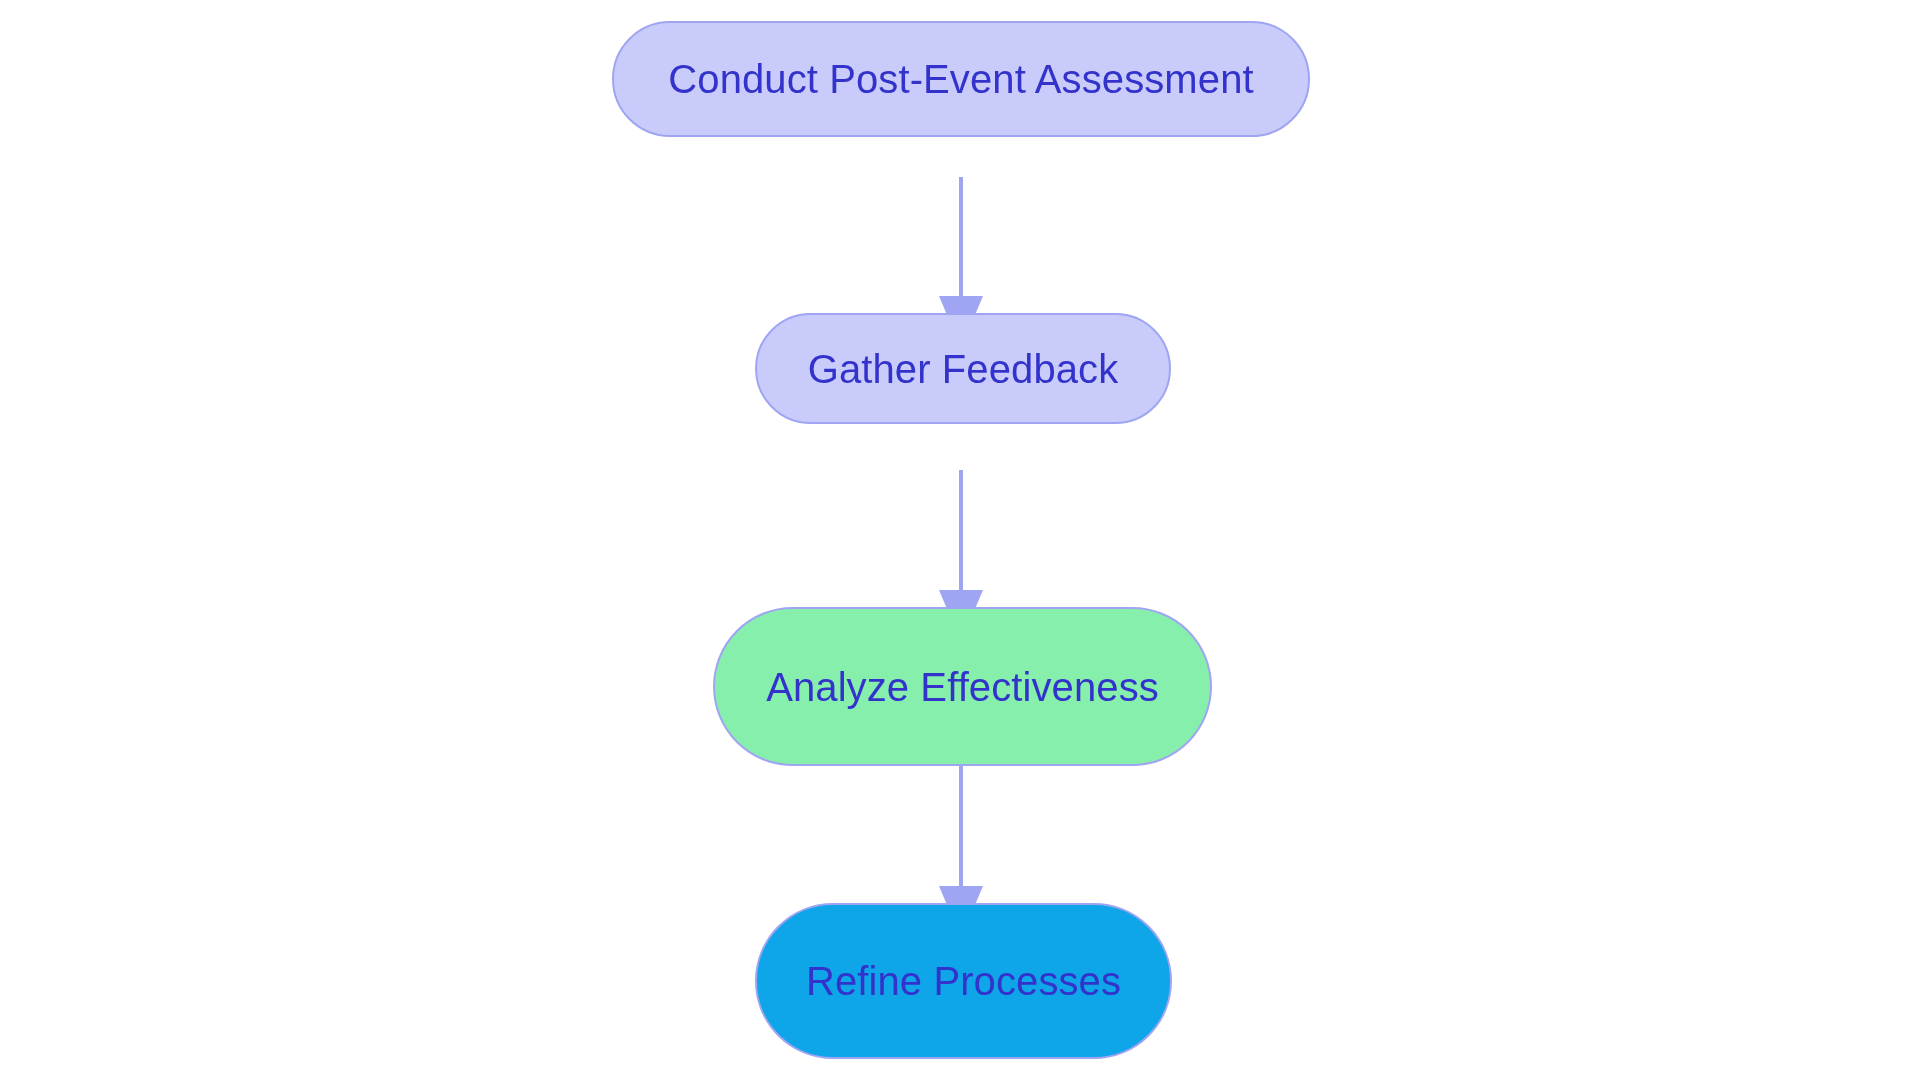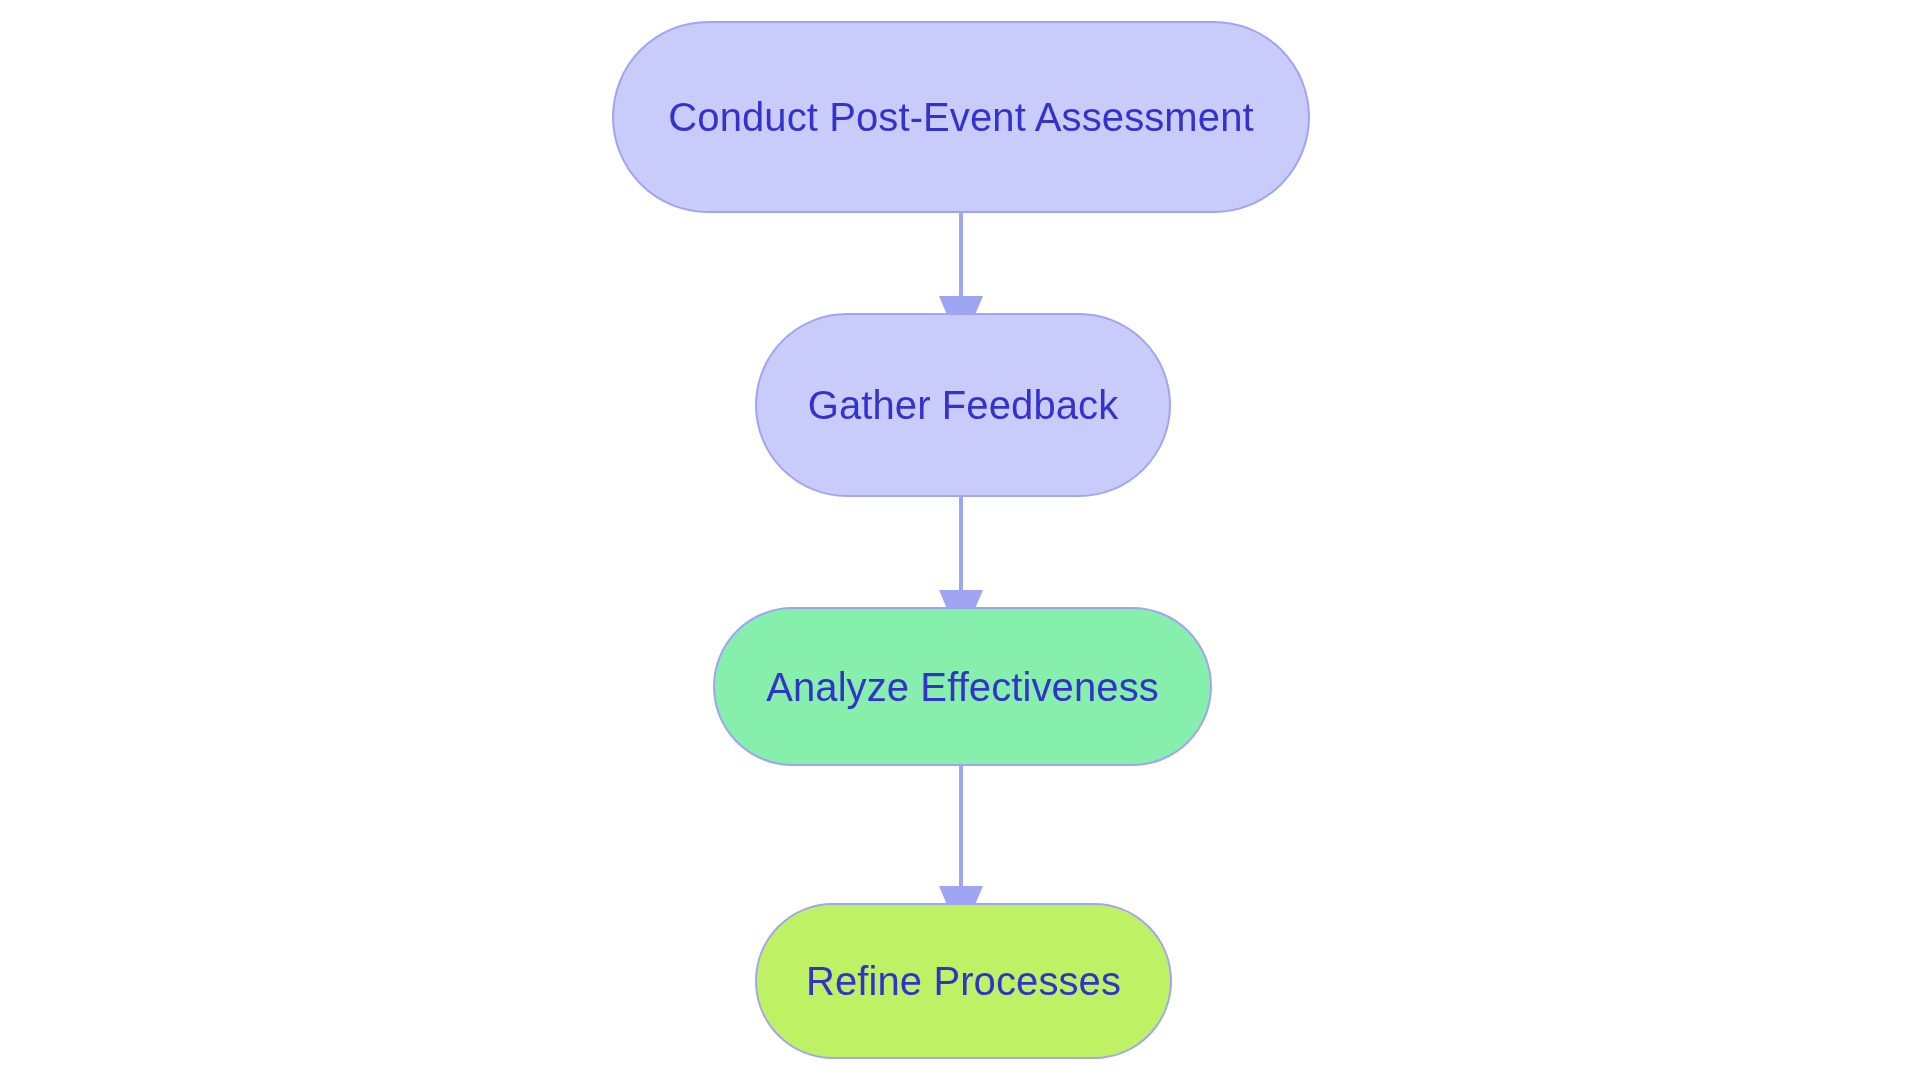--- a/index.html
+++ b/index.html
@@ -46,22 +46,22 @@
     font-size: 40px;
     font-weight: 400;
     line-height: 1;
     color: #3333cc;
     letter-spacing: 0.1px;
     white-space: nowrap;
     user-select: none;
   }
 
   
-  #node-0 { left: 612px; top: 21px;  width: 698px; height: 192px; }
-  #node-1 { left: 755px; top: 313px; width: 416px; height: 184px; text-align: center; }
+  #node-0 { left: 612px; top: 21px;  width: 698px; height: 116px; }
+  #node-1 { left: 755px; top: 313px; width: 416px; height: 111px; text-align: center; }
   #node-2 { left: 713px; top: 607px; width: 499px; height: 159px; }
   #node-3 { left: 755px; top: 903px; width: 417px; height: 156px; }
 </style>
 </head>
 <body style="background: rgb(255, 255, 255);">
 
 <div id="flowchart" style="background: rgb(255, 255, 255);">
 
   <svg class="edge-layer" viewBox="0 0 1920 1083" width="1920" height="1083">
     <defs>
@@ -82,17 +82,17 @@
   </div>
 
   <div class="node" id="node-1" style="background: rgb(201, 204, 251); border-color: rgb(159, 165, 242);">
     <span class="node-label" style="color: rgb(51, 51, 204);">Gather Feedback</span>
   </div>
 
   <div class="node" id="node-2" style="background: #86efac; border-color: rgb(159, 165, 242);">
     <span class="node-label" style="color: rgb(51, 51, 204);">Analyze Effectiveness</span>
   </div>
 
-  <div class="node" id="node-3" style="background: #bef264; border-color: rgb(159, 165, 242);">
+  <div class="node" id="node-3" style="background: #0ea5e9; border-color: rgb(159, 165, 242);">
     <span class="node-label" style="color: rgb(51, 51, 204);">Refine Processes</span>
   </div>
 
 </div>
 
 </body></html>

